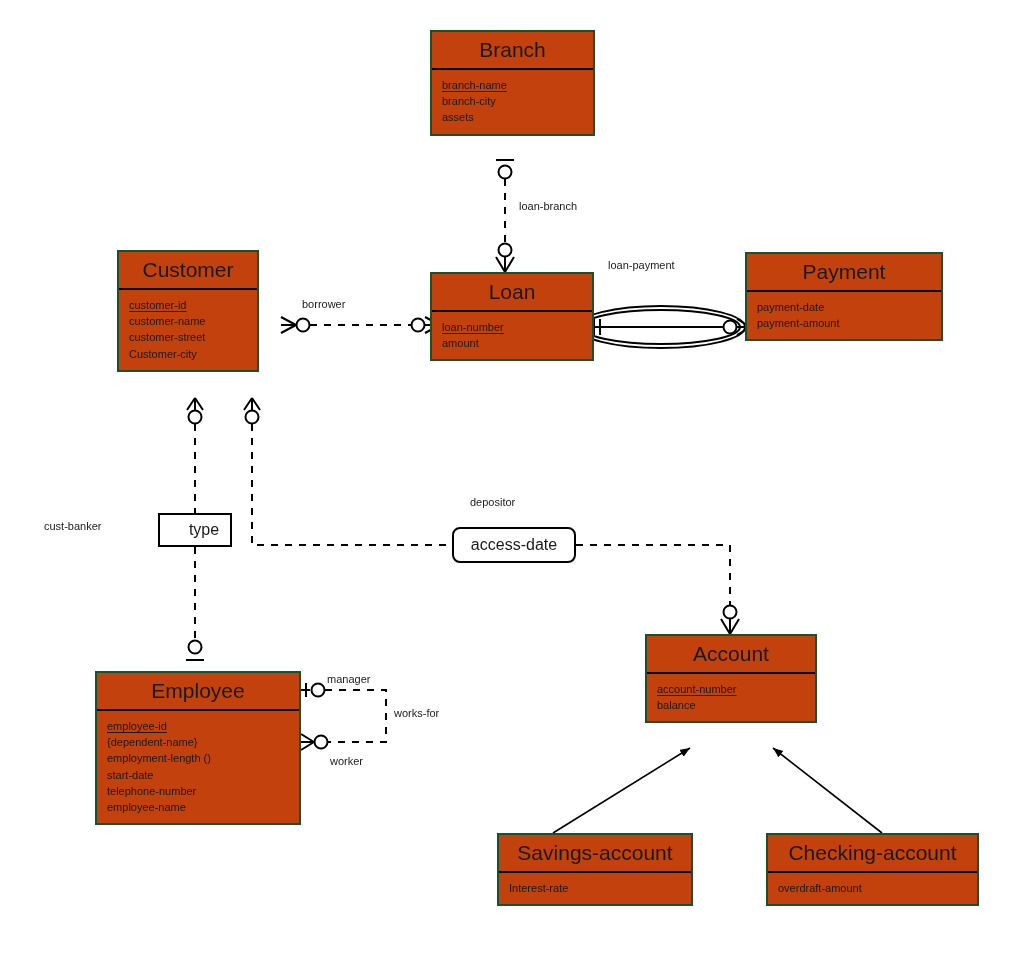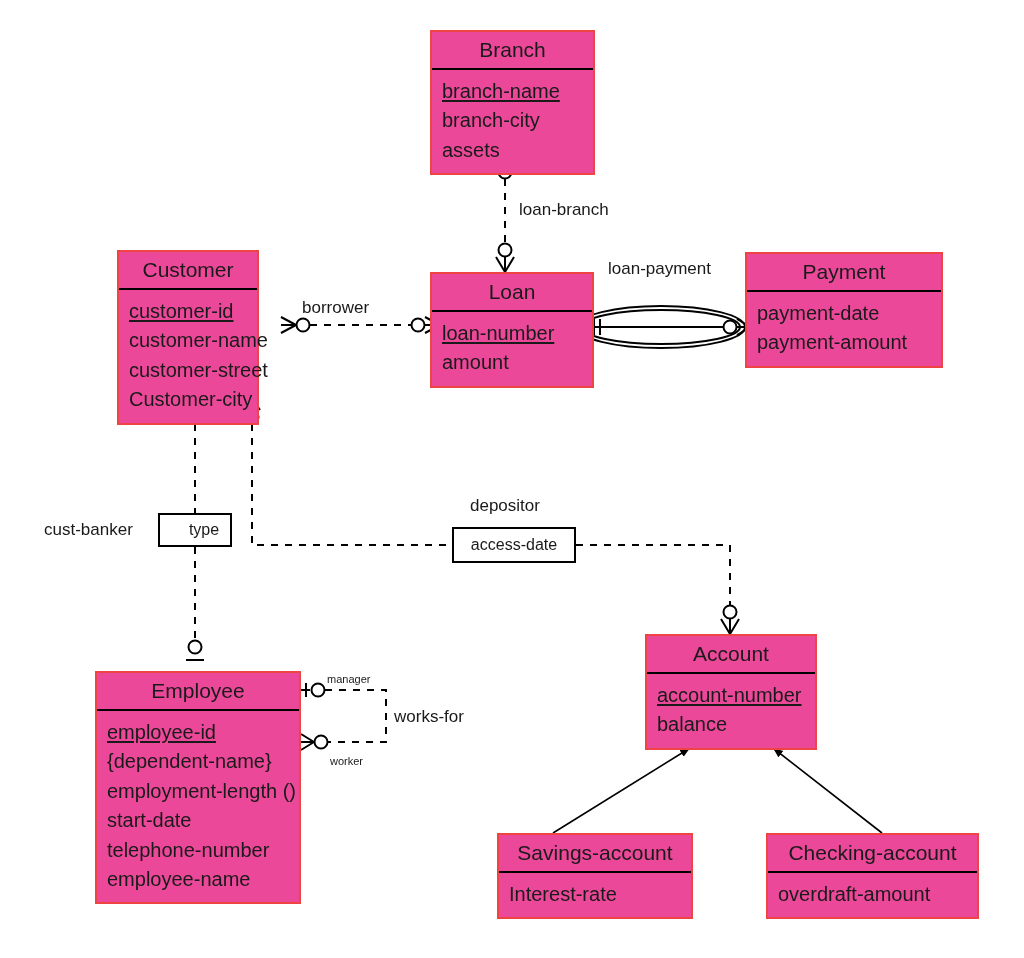--- a/index.html
+++ b/index.html
@@ -18,38 +18,38 @@
   svg#wires {
     position: absolute;
     left: 0; top: 0;
     width: 1024px;
     height: 958px;
     pointer-events: none;
   }
   
   .entity {
     position: absolute;
-    border: 2px solid #ef4444;
-    background: #ec4899;
+    border: 2px solid #14532d;
+    background: #c2410c;
     box-sizing: border-box;
   }
   .entity .ent-title {
     text-align: center;
     font-size: 21px;
     color: #1a1a1a;
     padding: 6px 4px 7px 4px;
     border-bottom: 2px solid #000;
     line-height: 1.1;
     white-space: nowrap;
   }
   .entity .ent-attrs {
     padding: 7px 10px 8px 10px;
   }
   .entity .attr {
-    font-size: 20px;
+    font-size: 11px;
     color: #1a1a1a;
     line-height: 1.47;
     white-space: nowrap;
   }
   .attr.pk {
     text-decoration: underline;
     text-underline-offset: 2px;
   }
   .attr.weak-pk {
     text-decoration: underline;
@@ -65,21 +65,21 @@
     display: flex;
     align-items: center;
     justify-content: center;
     font-size: 16px;
     color: #1a1a1a;
     white-space: nowrap;
   }
   
   .label {
     position: absolute;
-    font-size: 17px;
+    font-size: 11px;
     color: #1a1a1a;
     white-space: nowrap;
     background: transparent;
   }
   .label.small {
     font-size: 11px;
   }
 </style>
 </head>
 <body>
@@ -237,21 +237,21 @@
     <div class="ent-title">Checking-account</div>
     <div class="ent-attrs">
       <div class="attr">overdraft-amount</div>
     </div>
   </div>
 
   <div class="minibox" style="left:158px; top:513px; width:74px; height:34px;padding-left:18px;">
     <span>type</span>
   </div>
 
-  <div class="minibox" style="left:452px; top:527px; width:124px; height:36px;">
+  <div class="minibox" style="left:452px; top:527px; width:124px; height:36px;border-radius:8px;">
     <span>access-date</span>
   </div>
 
   <div class="label" style="left:519px; top:200px;">loan-branch</div>
 
   <div class="label" style="left:302px; top:298px;">borrower</div>
 
   <div class="label" style="left:608px; top:259px;">loan-payment</div>
 
   <div class="label" style="left:44px; top:520px;">cust-banker</div>

